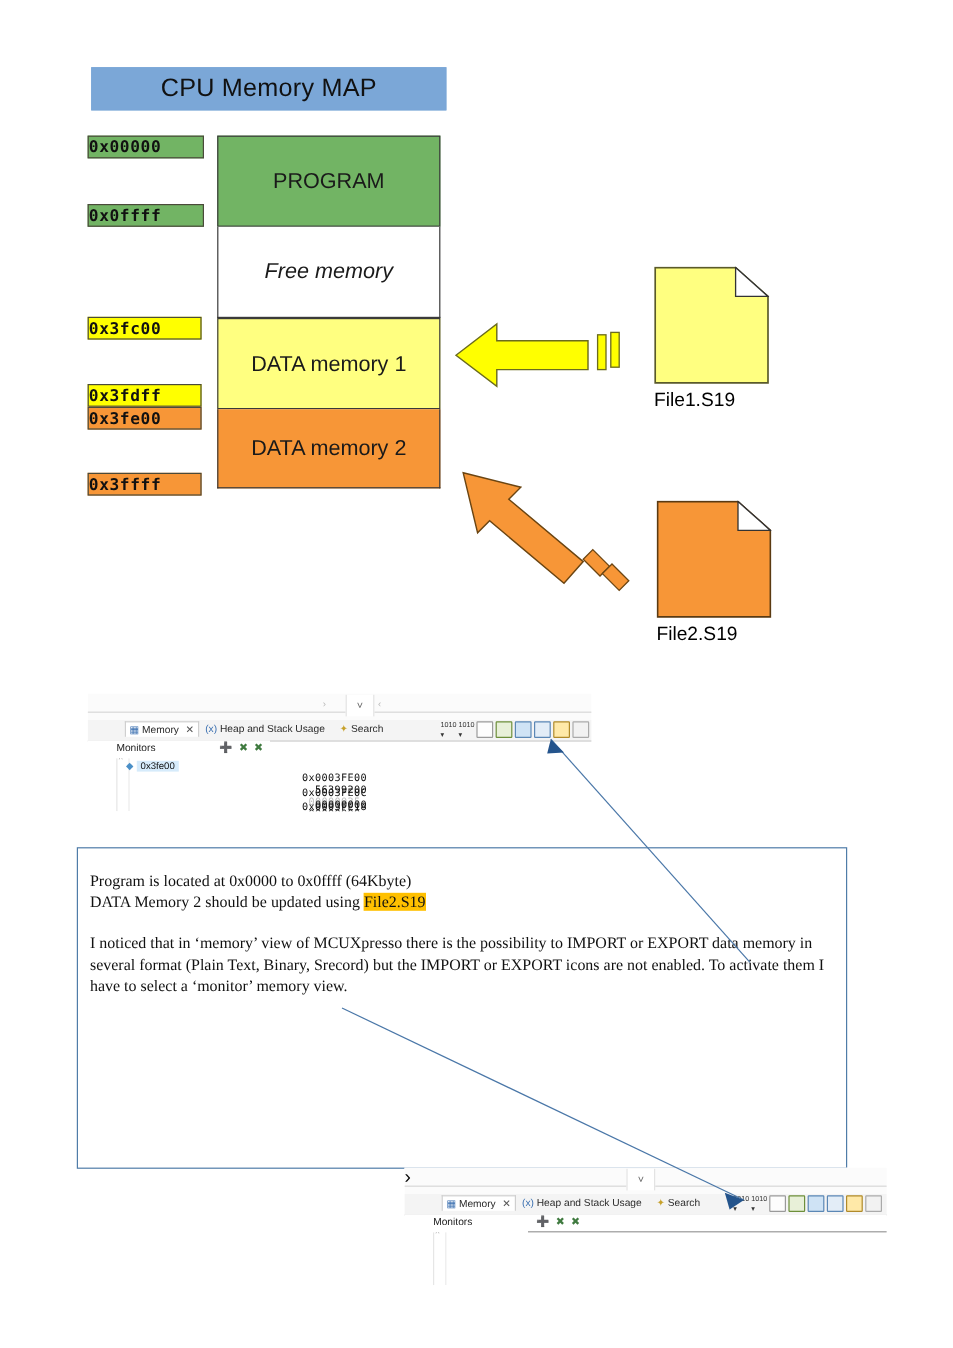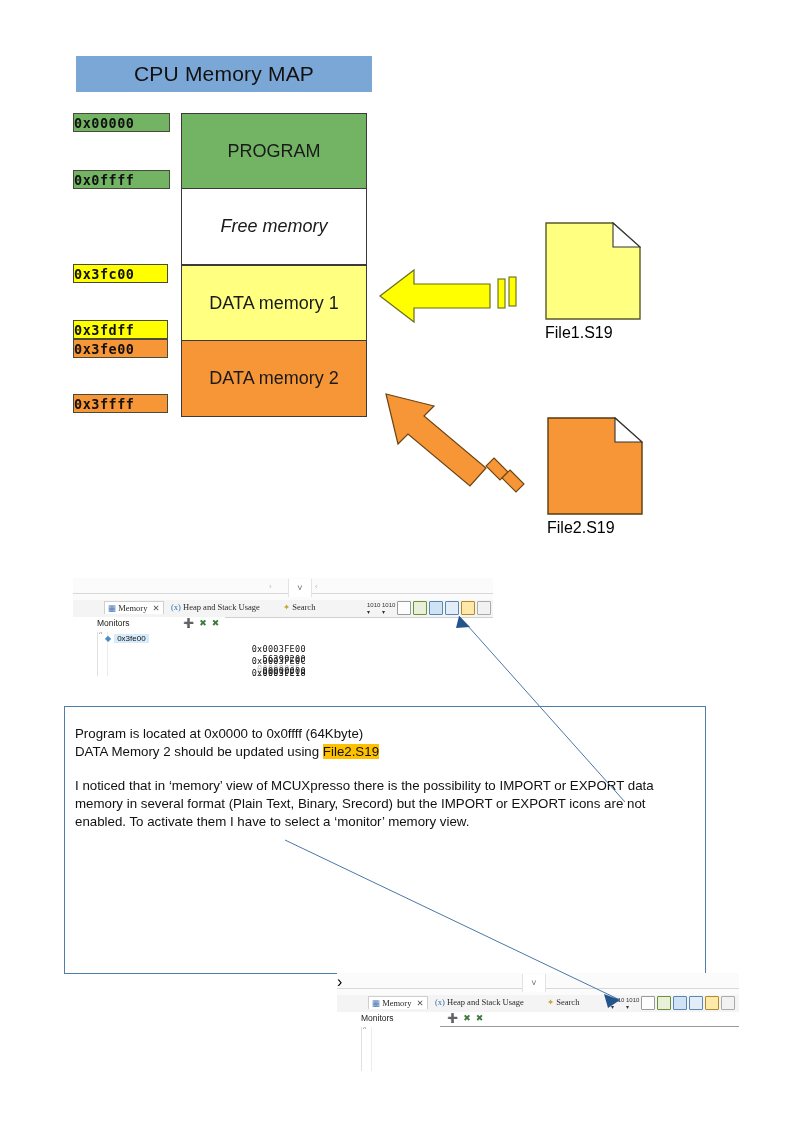--- a/index.html
+++ b/index.html
@@ -20,21 +20,21 @@
 
   
   .mem-block{
     left:181px;width:186px;border:1.3px solid #3a3a3a;
     display:flex;align-items:center;justify-content:center;
     font-size:18px;color:#1a1a1a;box-sizing:border-box;
   }
   #block-program{top:113px;height:76px;background:#72b464;}
   #block-free{top:189px;height:76px;background:#ffffff;border-top:none;font-style:italic;}
   #block-data1{top:265px;height:76px;background:#ffff80;border-top-width:1.3px;}
-  #block-data2{top:341px;height:76px;background:#f79637;border-top:none;}
+  #block-data2{top:341px;height:66px;background:#f79637;border-top:none;}
 
   
   .addr{
     left:73px;height:19px;border:1.2px solid #4a4a3a;
     box-sizing:border-box;
     display:flex;align-items:center;justify-content:flex-start;
     font-family:"DejaVu Sans Mono","Liberation Mono",monospace;
     font-size:13.5px;color:#111;font-weight:600;letter-spacing:.5px;
   }
   #addr-00000{top:113px;width:97px;background:#72b464;}
@@ -61,21 +61,21 @@
   #shot1 .topstrip{position:absolute;left:0;top:0;width:420px;height:22px;background:#fbfbfb;}
   #shot1 .topstrip .tabline{position:absolute;left:0;top:15px;width:420px;height:1px;background:#d8d8d8;}
   #shot1 .chev{position:absolute;left:215px;top:1px;width:22px;height:18px;background:#fff;border-left:1px solid #e3e3e3;border-right:1px solid #e3e3e3;
     display:flex;align-items:center;justify-content:center;font-size:9px;color:#666;}
   #shot1 .arrowsm{position:absolute;top:4px;font-size:8px;color:#bbb;}
 
   .eclipse-tabbar{
     position:absolute;left:0;top:22px;width:420px;height:17px;
     background:#f4f4f4;border-bottom:1px solid #d0d0d0;
   }
-  .tab-item{position:absolute;top:2px;font-size:8.5px;color:#2a2a2a;white-space:nowrap;font-family:Liberation Serif, serif;}
+  .tab-item{position:absolute;top:2px;font-size:8.5px;color:#2a2a2a;white-space:nowrap;}
   .tab-active{background:#fff;border:1px solid #cfcfcf;border-bottom:none;padding:1px 3px;top:1px;}
 
   .toolbar-icons{position:absolute;right:2px;top:1px;display:flex;align-items:center;gap:2px;}
   .ti{width:12px;height:12px;border-radius:1px;display:inline-block;}
 
   .monitors-bar{position:absolute;left:0;top:39px;width:152px;height:15px;background:#fff;}
   .monitors-lbl{position:absolute;left:24px;top:1px;font-size:8.5px;color:#1a1a1a;}
   .mon-btns{position:absolute;left:110px;top:1px;display:flex;gap:5px;font-size:9px;}
 
   .mon-entry{position:absolute;left:32px;top:56px;font-size:8px;color:#111;display:flex;align-items:center;gap:3px;}
@@ -92,21 +92,21 @@
   .leftgutter{position:absolute;left:0;top:22px;width:24px;height:76px;background:#fff;}
   .lg-ic{position:absolute;font-size:9px;color:#444;}
 
   .vsplit{position:absolute;left:24px;top:39px;width:1px;height:59px;background:#e0e0e0;}
   .scrollcol{position:absolute;left:25px;top:52px;width:9px;height:46px;background:#fff;border-right:1px solid #ececec;}
   .scrollcol .up{position:absolute;left:1px;top:0px;font-size:7px;color:#777;}
 
   
   #note-box{
     left:64px;top:706px;width:642px;height:268px;
-    border:1px solid #4f7ca8;background:#ffffff;box-sizing:border-box;
+    border:1px solid #4f7ca8;background:#ffffff;box-sizing:border-box;font-family:Liberation Serif, serif;
   }
   #note-inner{position:absolute;left:10px;top:18px;width:622px;font-size:13.3px;color:#111;line-height:17.7px;}
   .hl-yellow{background:#ffff00;}
   .hl-orange{background:#ffc000;}
   .gap{display:block;height:17px;}
 
   
   #shot2{
     left:337px;top:973px;width:402px;height:98px;background:#ffffff;overflow:hidden;
   }

